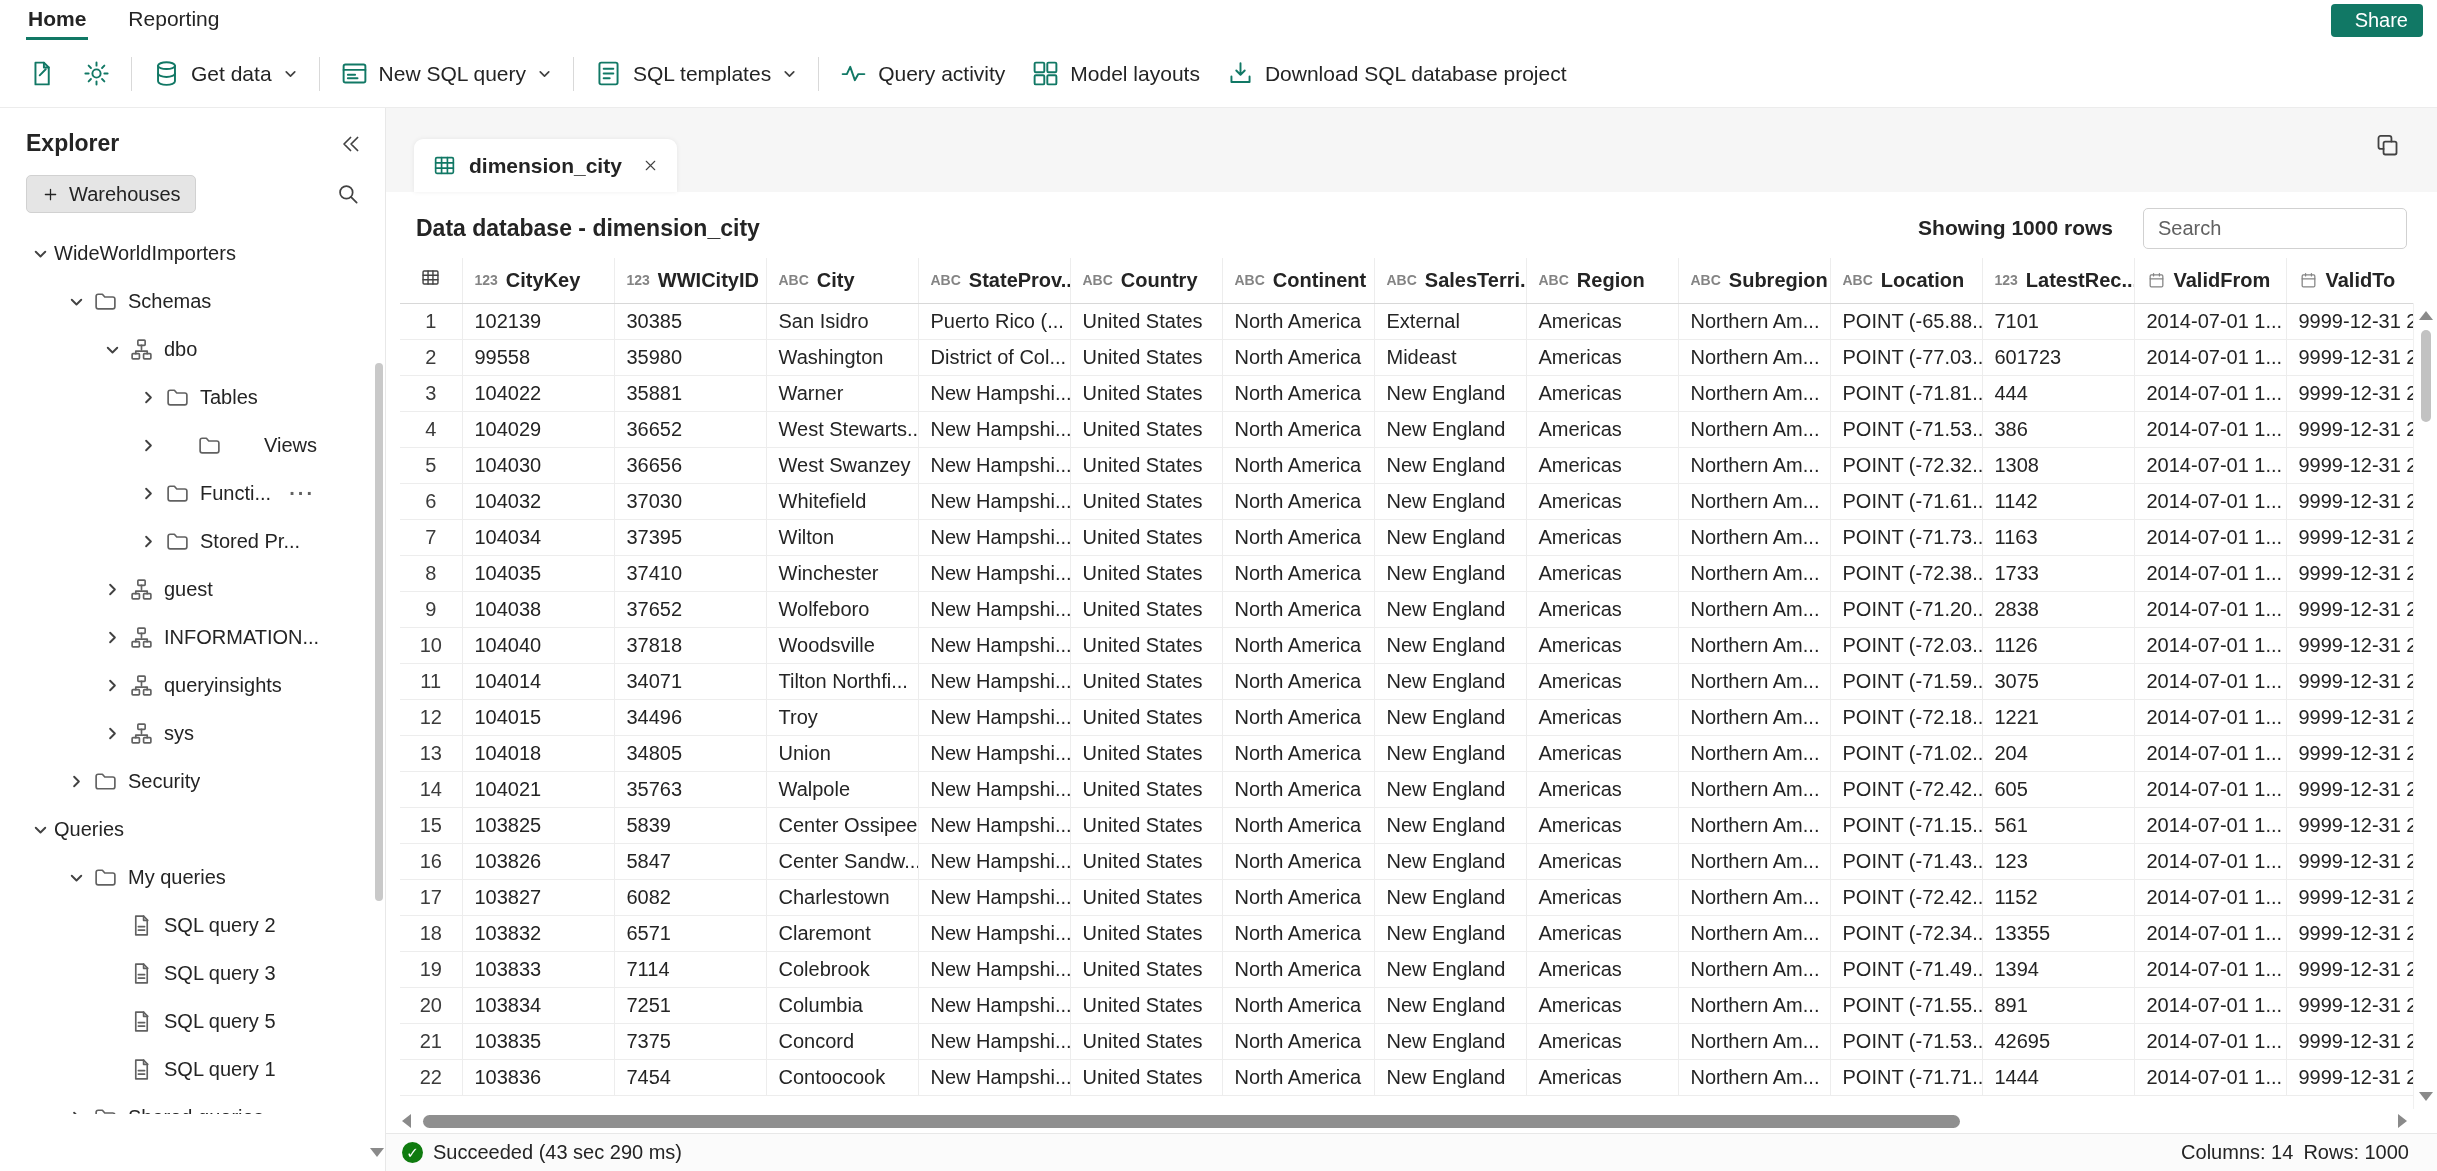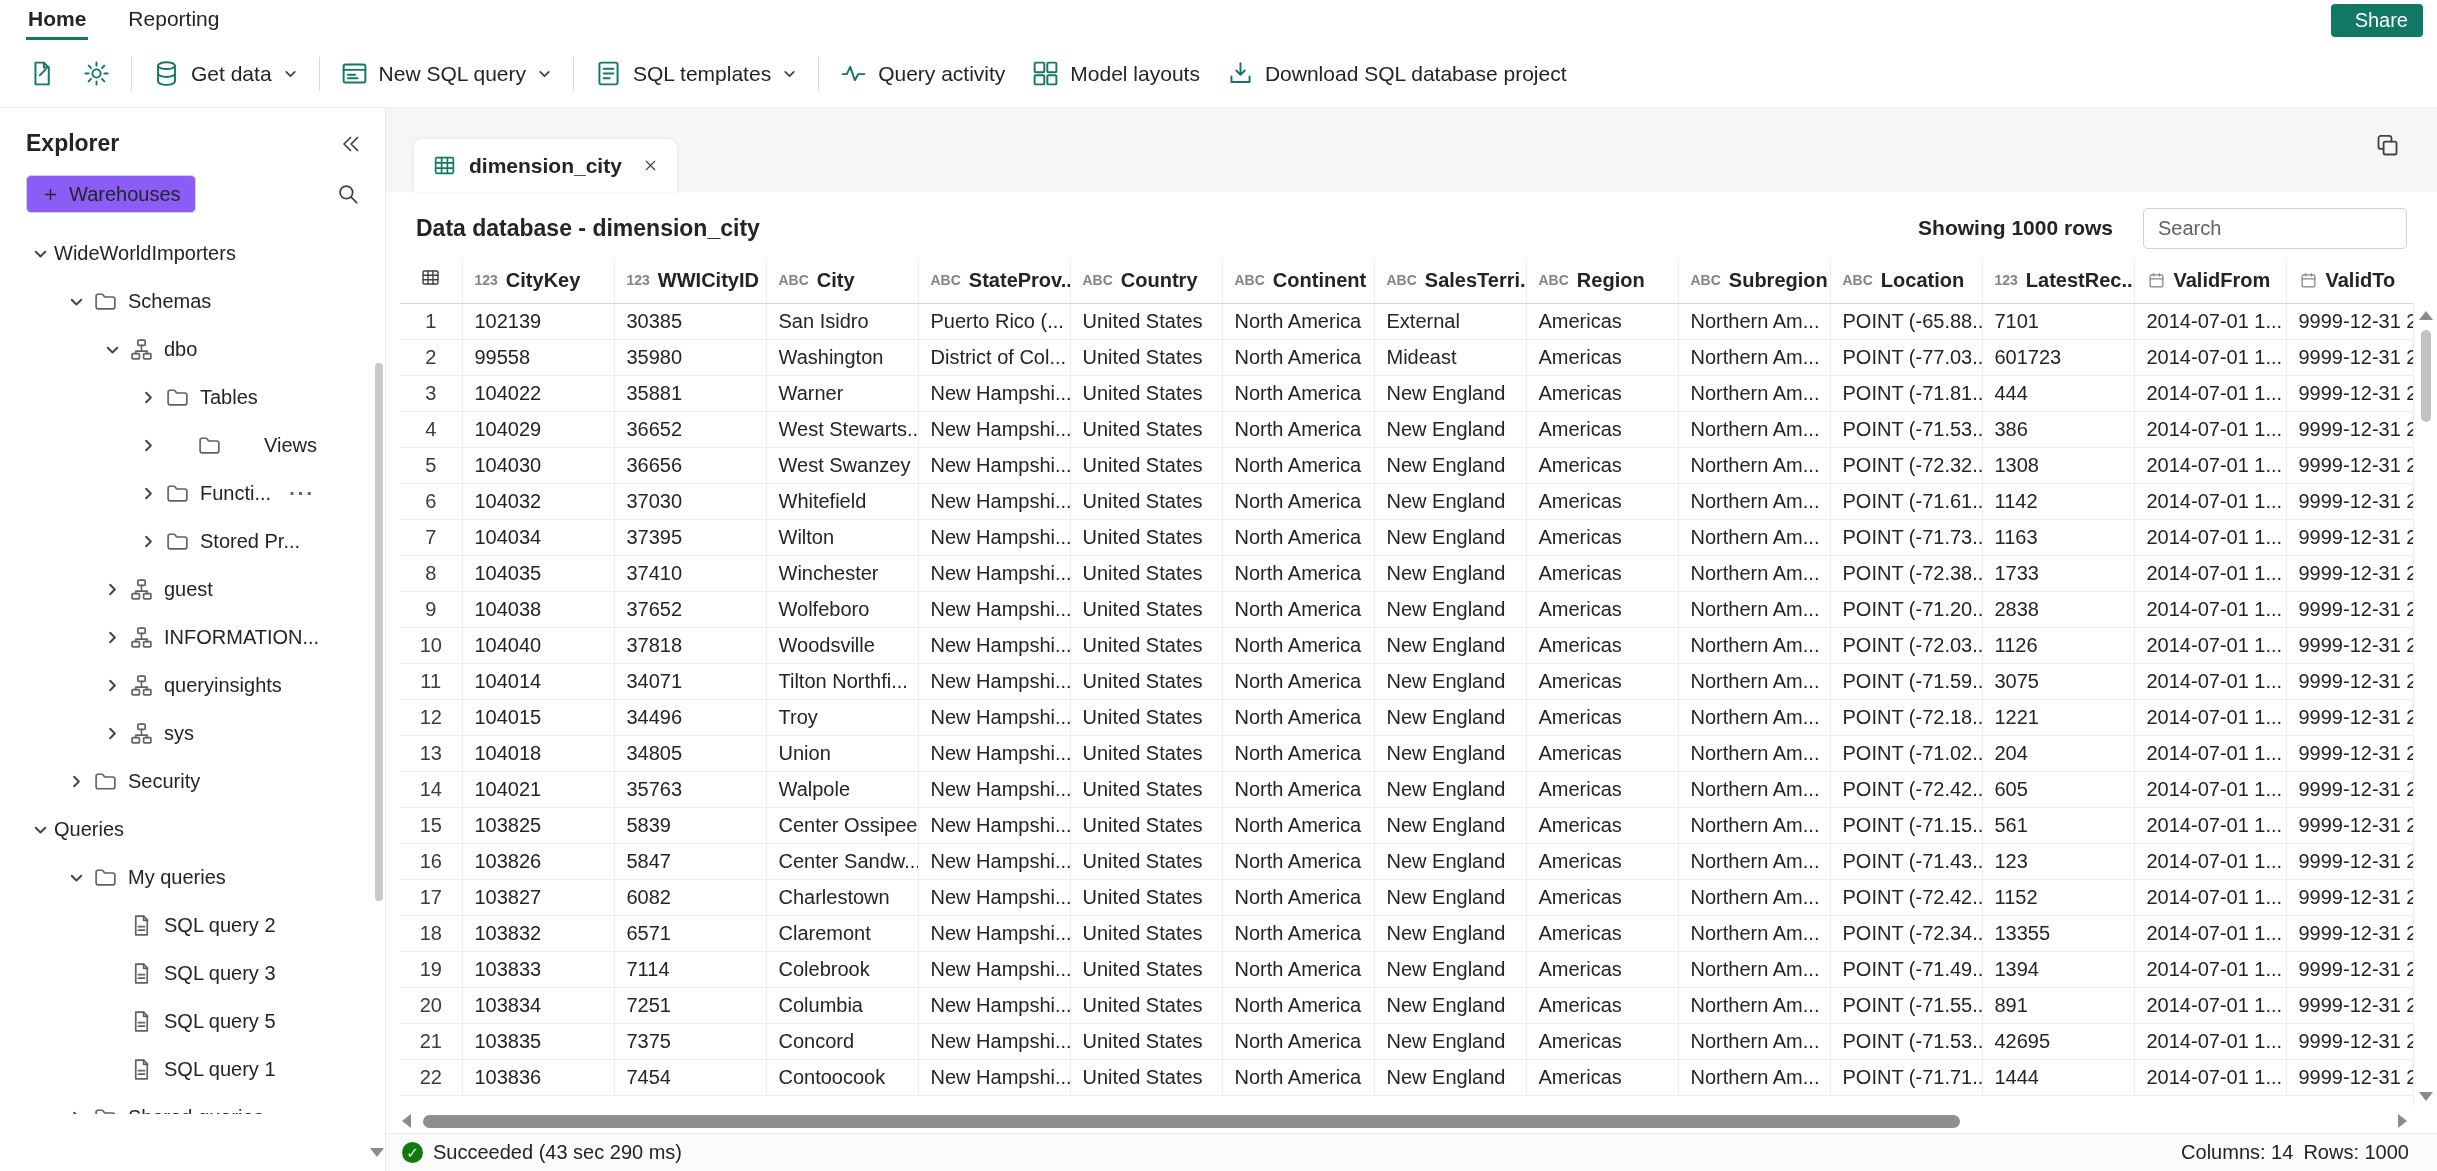--- a/index.html
+++ b/index.html
@@ -33,21 +33,21 @@
   .content { display: flex; height: 1063px; }
 
   
   .sidebar { width: 386px; flex: none; border-right: 1px solid #e8e8e8; position: relative; background: #fff; }
   .explorer-head { display: flex; align-items: center; padding: 22px 22px 4px 26px; }
   .explorer-title { font-size: 23px; font-weight: bold; flex: 1; }
   .icon-btn { display: flex; color: #424242; }
   .icon-btn svg { width: 26px; height: 26px; }
   .warehouses-row { display: flex; align-items: center; padding: 14px 24px 8px 26px; }
   .warehouses-btn { display: flex; align-items: center; gap: 9px; border: 1px solid #d1d1d1; border-radius: 5px;
-    height: 38px; padding: 0 14px; font-size: 20px; background: #8b5cf6; }
+    height: 38px; padding: 0 14px; font-size: 20px; background: #e5e5e5; }
   .warehouses-btn .p-icon { display: flex; }
   .warehouses-btn .p-icon svg { width: 19px; height: 19px; }
   .warehouses-row .icon-btn { margin-left: auto; }
   .tree { padding-top: 8px; overflow: hidden; height: calc(100% - 170px); }
   .tree-row { height: 48px; display: flex; align-items: center; font-size: 20px; padding-right: 8px; }
   .tree-chevron { width: 28px; height: 28px; flex: none; display: flex; align-items: center; justify-content: center; color: #424242; }
   .tree-chevron svg { width: 19px; height: 19px; }
   .tree-ico { width: 30px; flex: none; display: flex; justify-content: center; margin-right: 8px; color: #616161; }
   .tree-ico svg { width: 25px; height: 25px; }
   .tree-label { white-space: nowrap; overflow: hidden; text-overflow: ellipsis; }

